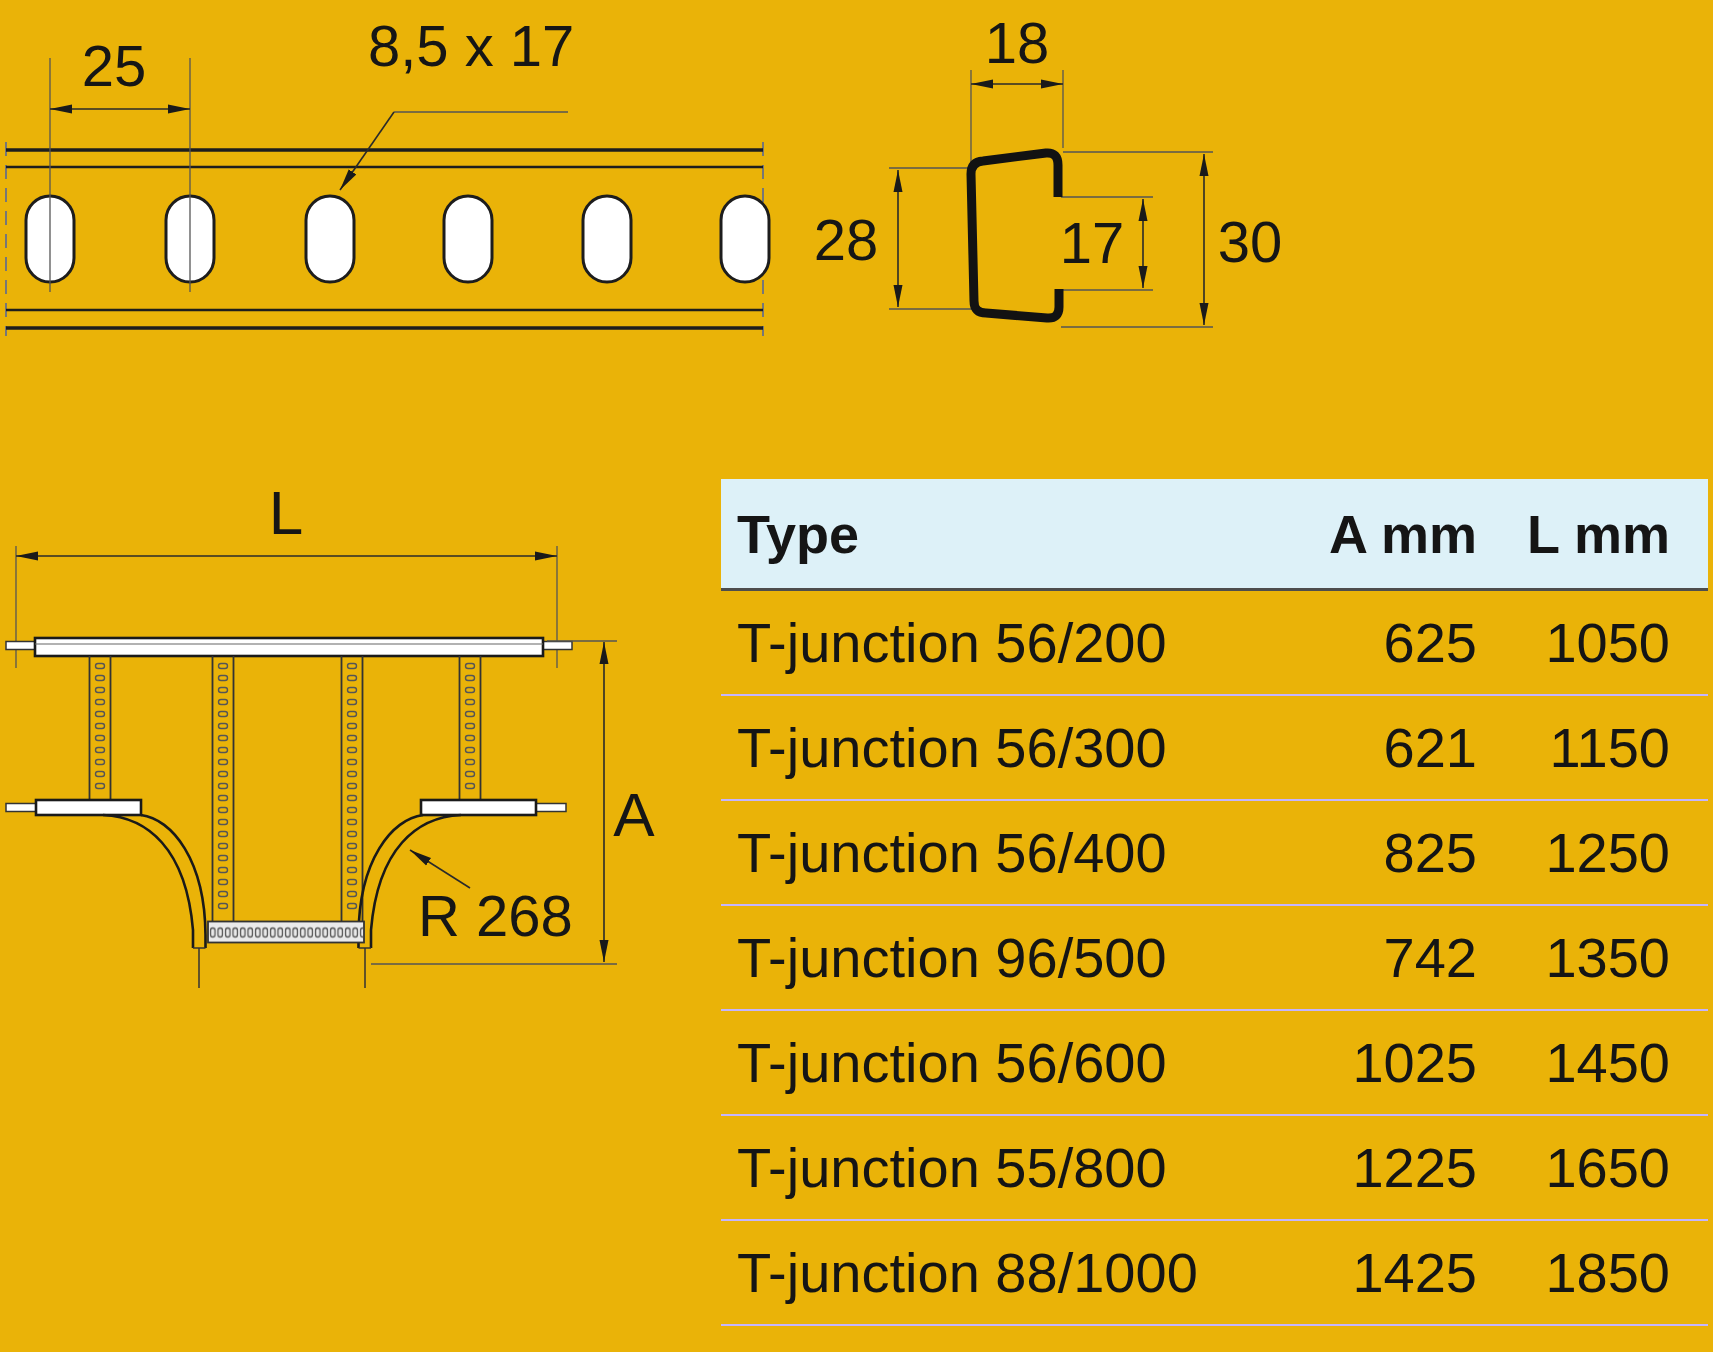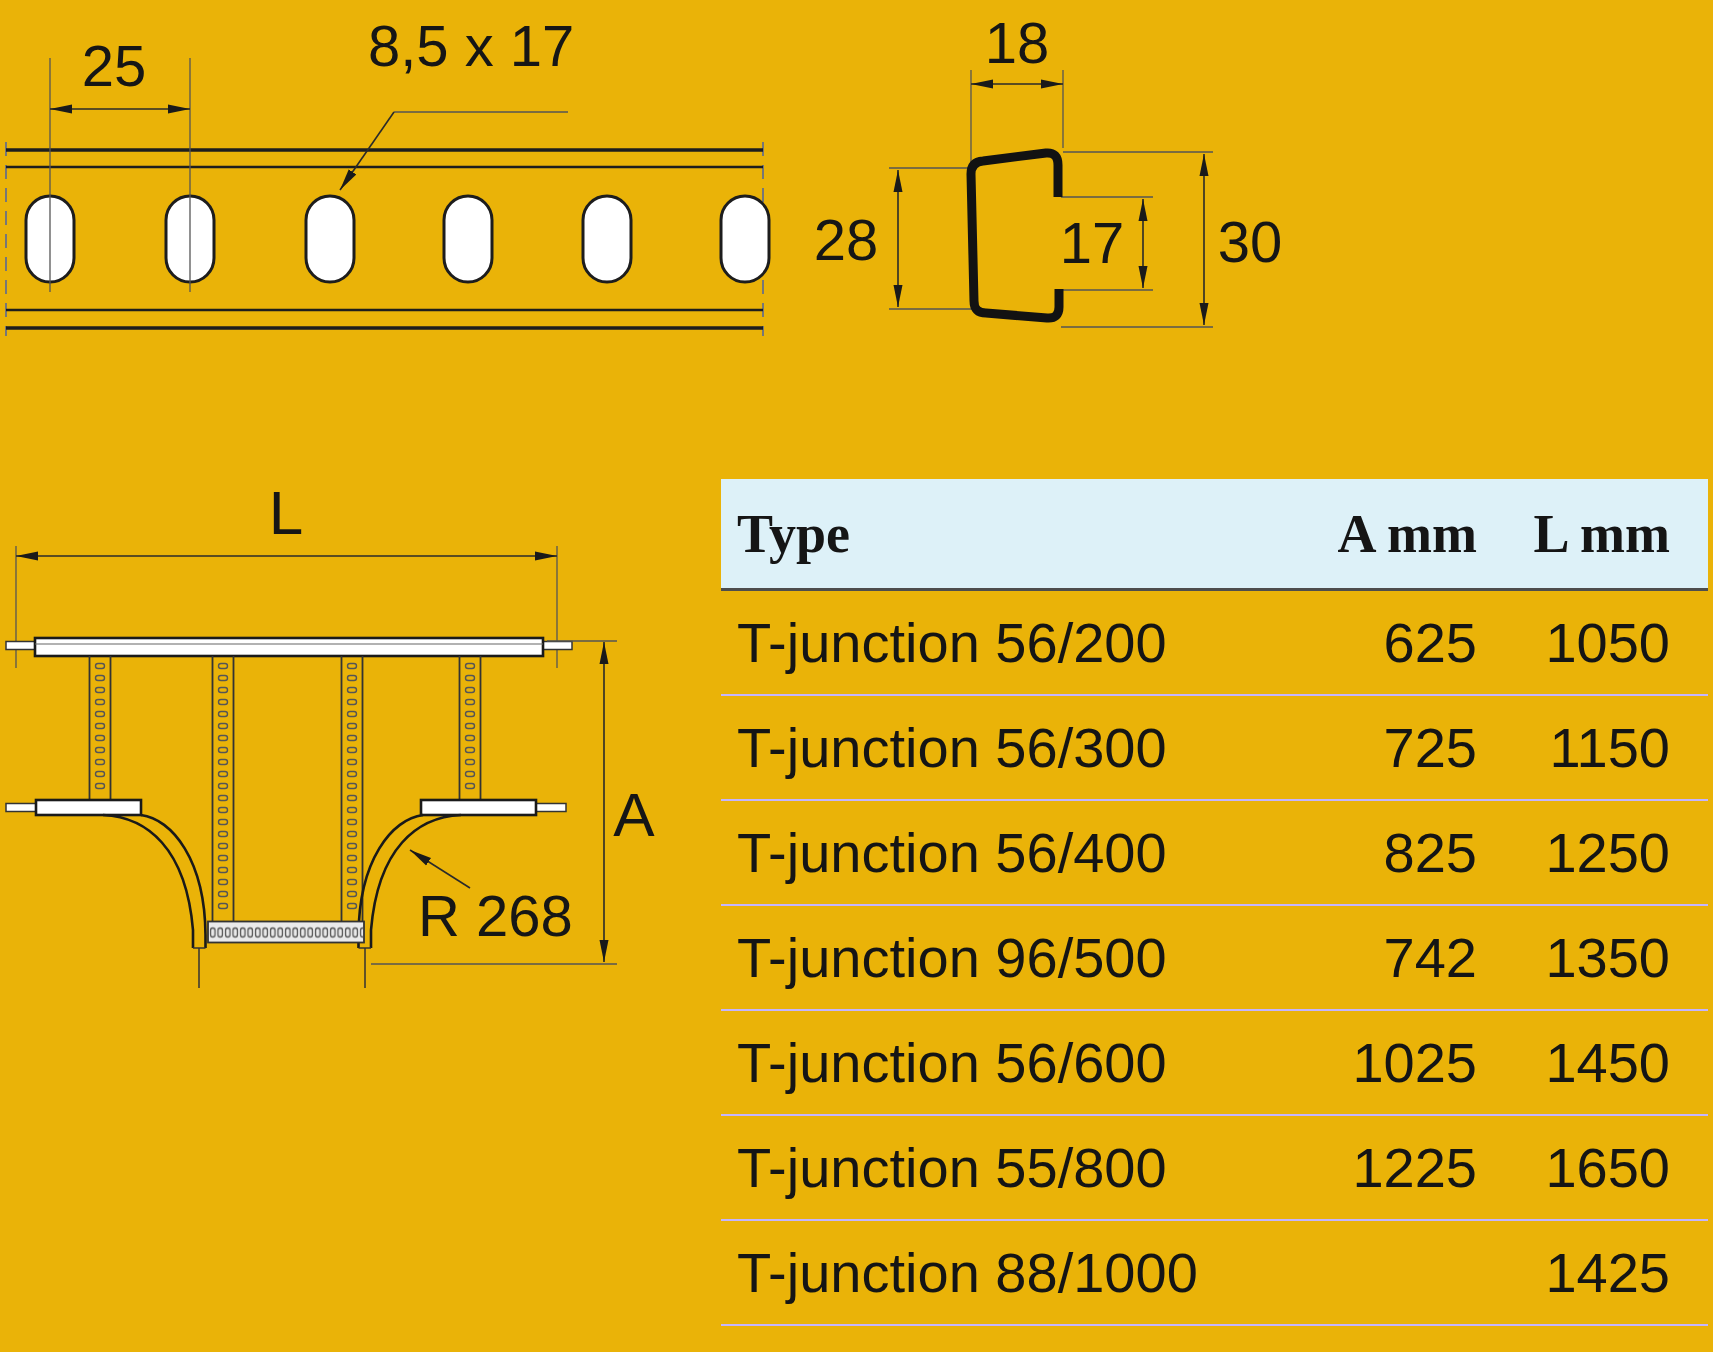--- a/index.html
+++ b/index.html
@@ -7,21 +7,21 @@
         font-family:"Liberation Sans", sans-serif;}
   #drawings{position:absolute;left:0;top:0;width:1713px;height:1352px;}
   svg text{font-family:"Liberation Sans", sans-serif;fill:#161616;}
   .dimtxt{font-size:58px;}
   .bigtxt{font-size:62px;}
 
   
   #spec-table{position:absolute;left:721px;top:479px;width:987px;color:#151515;}
   .thead{display:flex;align-items:center;height:112px;background:#ddf1f8;
          border-bottom:3px solid #4d4d4d;box-sizing:border-box;
-         font-size:54px;font-weight:700;padding-right:38px;font-family:Liberation Serif, serif;}
+         font-size:54px;font-weight:700;padding-right:38px;}
   .trow{display:flex;align-items:center;height:105px;border-bottom:2px solid #c4b5fd;
         box-sizing:border-box;font-size:56px;padding-right:38px;}
   .col-type{flex:1;padding-left:16px;text-align:left;white-space:nowrap;}
   .col-a,.col-l{width:193px;text-align:right;white-space:nowrap;}
 </style>
 </head>
 <body>
 
 <div id="page">
 
@@ -189,21 +189,21 @@
       <div class="col-a">A mm</div>
       <div class="col-l">L mm</div>
     </div>
     <div class="trow">
       <div class="col-type">T-junction 56/200</div>
       <div class="col-a">625</div>
       <div class="col-l">1050</div>
     </div>
     <div class="trow">
       <div class="col-type">T-junction 56/300</div>
-      <div class="col-a">725</div>
+      <div class="col-a">621</div>
       <div class="col-l">1150</div>
     </div>
     <div class="trow">
       <div class="col-type">T-junction 56/400</div>
       <div class="col-a">825</div>
       <div class="col-l">1250</div>
     </div>
     <div class="trow">
       <div class="col-type">T-junction 96/500</div>
       <div class="col-a">742</div>
@@ -215,16 +215,17 @@
       <div class="col-l">1450</div>
     </div>
     <div class="trow">
       <div class="col-type">T-junction 55/800</div>
       <div class="col-a">1225</div>
       <div class="col-l">1650</div>
     </div>
     <div class="trow">
       <div class="col-type">T-junction 88/1000</div>
       <div class="col-a">1425</div>
+      <div class="col-l">1850</div>
     </div>
   </div>
 
 </div>
 
 </body></html>

